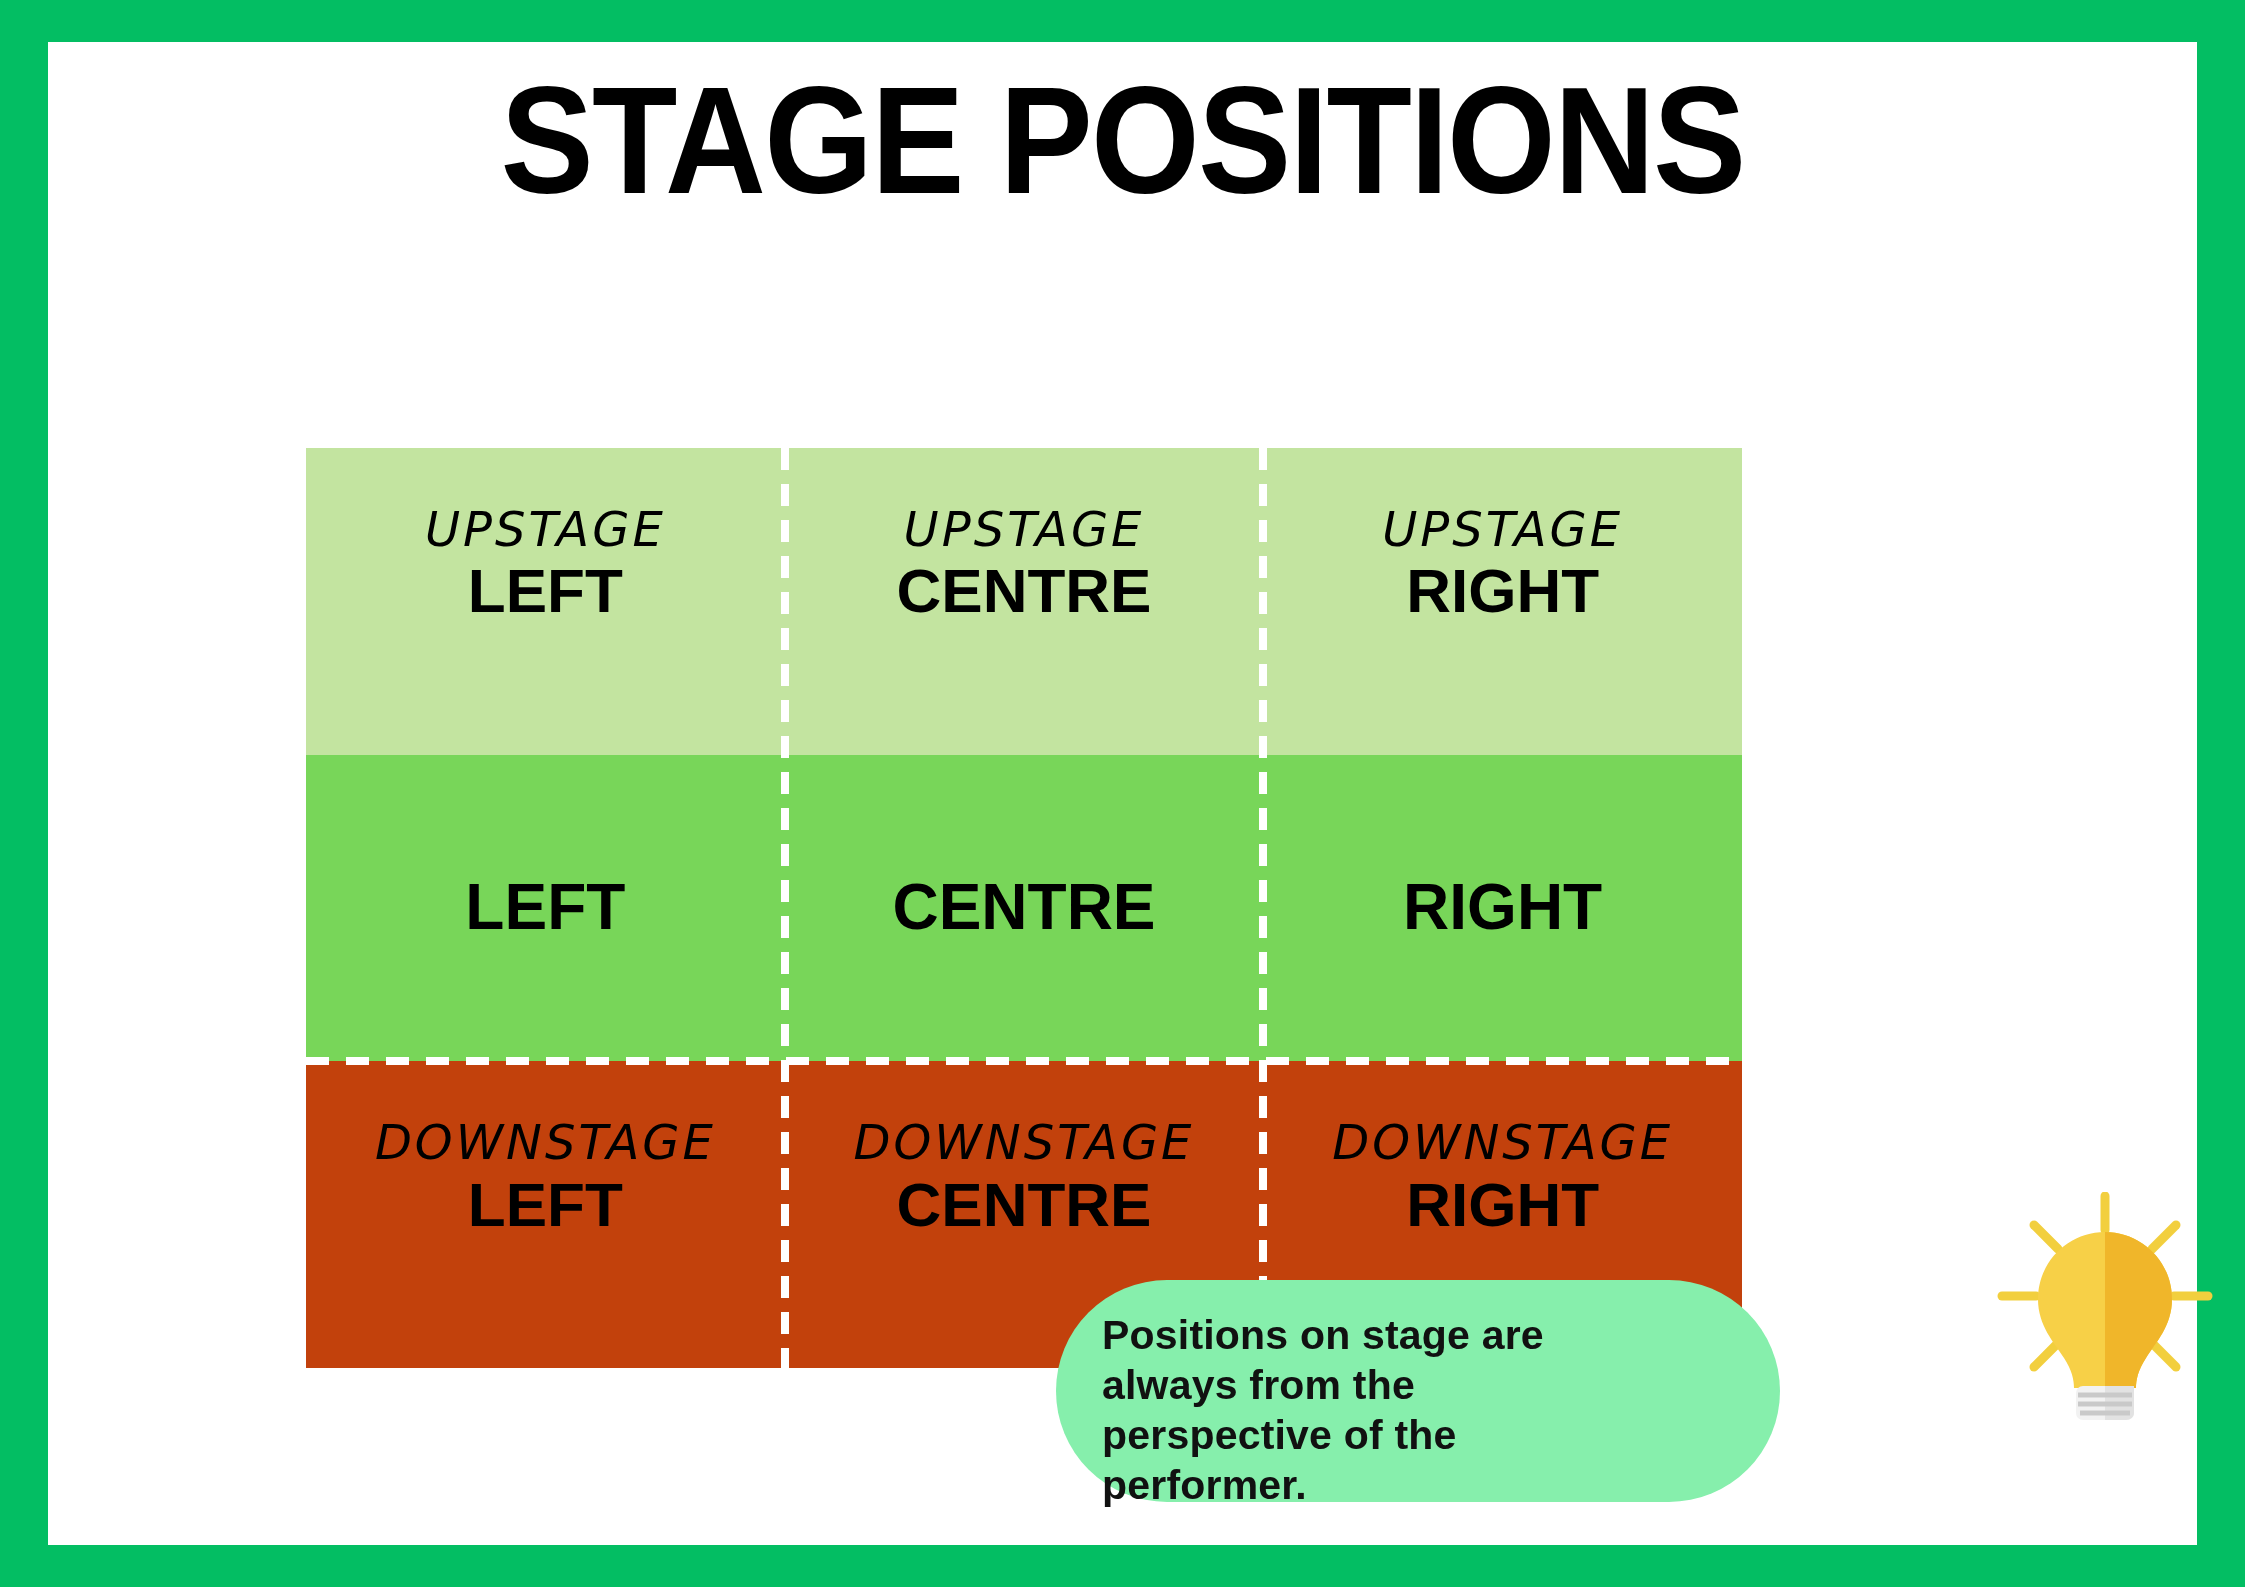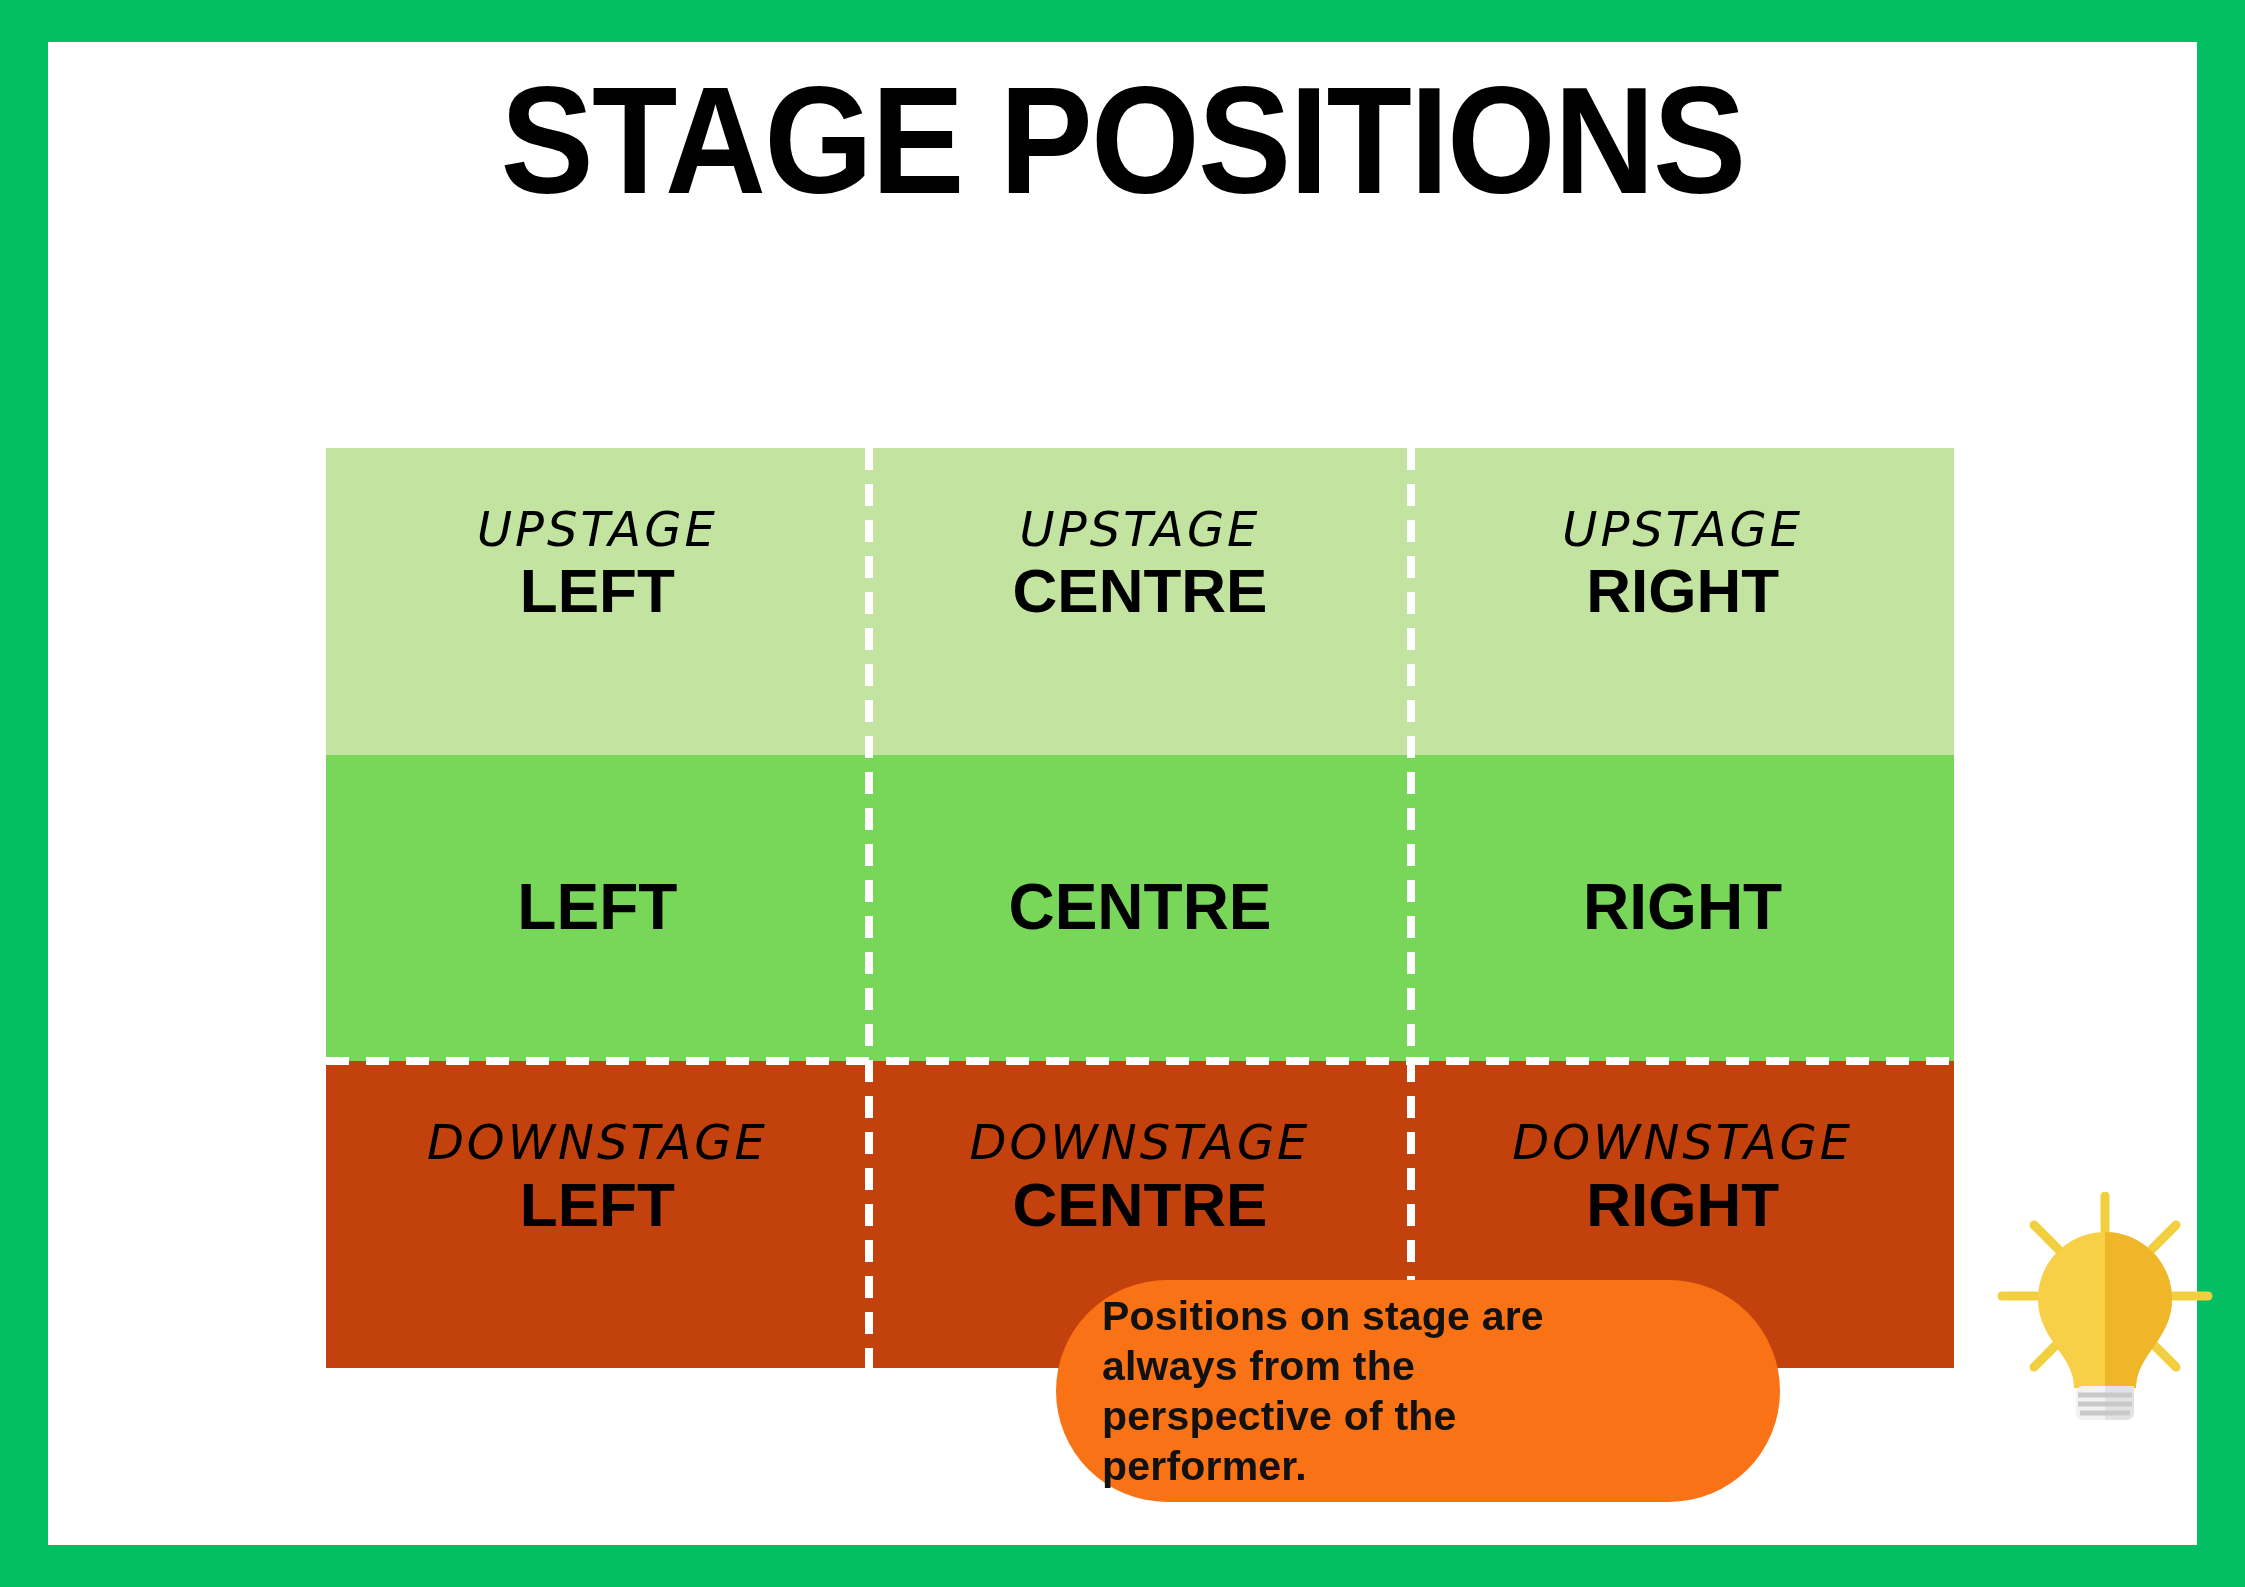--- a/index.html
+++ b/index.html
@@ -71,23 +71,23 @@
     font-weight: 700;
     font-size: 60px;
     letter-spacing: 1px;
     color: #000000;
     white-space: nowrap;
   }
 
   
   .grid {
     position: absolute;
-    left: 278px;
+    left: 258px;
     top: 406px;
-    width: 1628px;
+    width: 1436px;
     height: 920px;
     display: grid;
     grid-template-columns: 1fr 1fr 1fr;
     grid-template-rows: 1fr 1fr 1fr;
   }
   .cell {
     position: relative;
     display: flex;
     flex-direction: column;
     align-items: center;
@@ -151,26 +151,25 @@
     pointer-events: none;
   }
 
   
   .tip {
     position: absolute;
     left: 1008px;
     top: 1238px;
     width: 724px;
     height: 222px;
-    background: #f97316;
+    background: #86efac;
     border-radius: 111px;
     box-sizing: border-box;
     padding: 30px 150px 30px 46px;
     display: flex;
-    align-items: center;
   }
   .tip-text {
     font-family: "Liberation Sans Narrow", "Liberation Sans", sans-serif;
     font-weight: 700;
     font-size: 41px;
     line-height: 1.22;
     color: #111111;
     letter-spacing: 0.2px;
   }
   .bulb {

